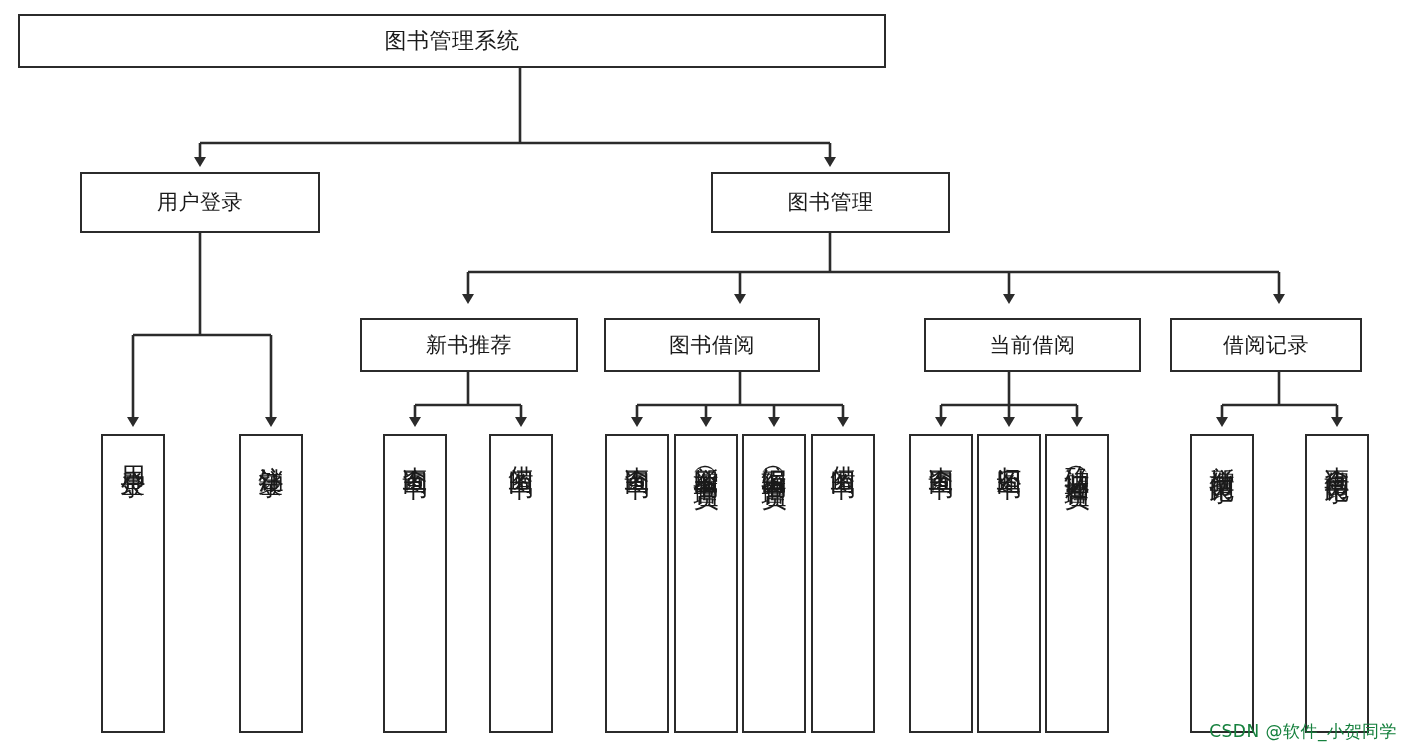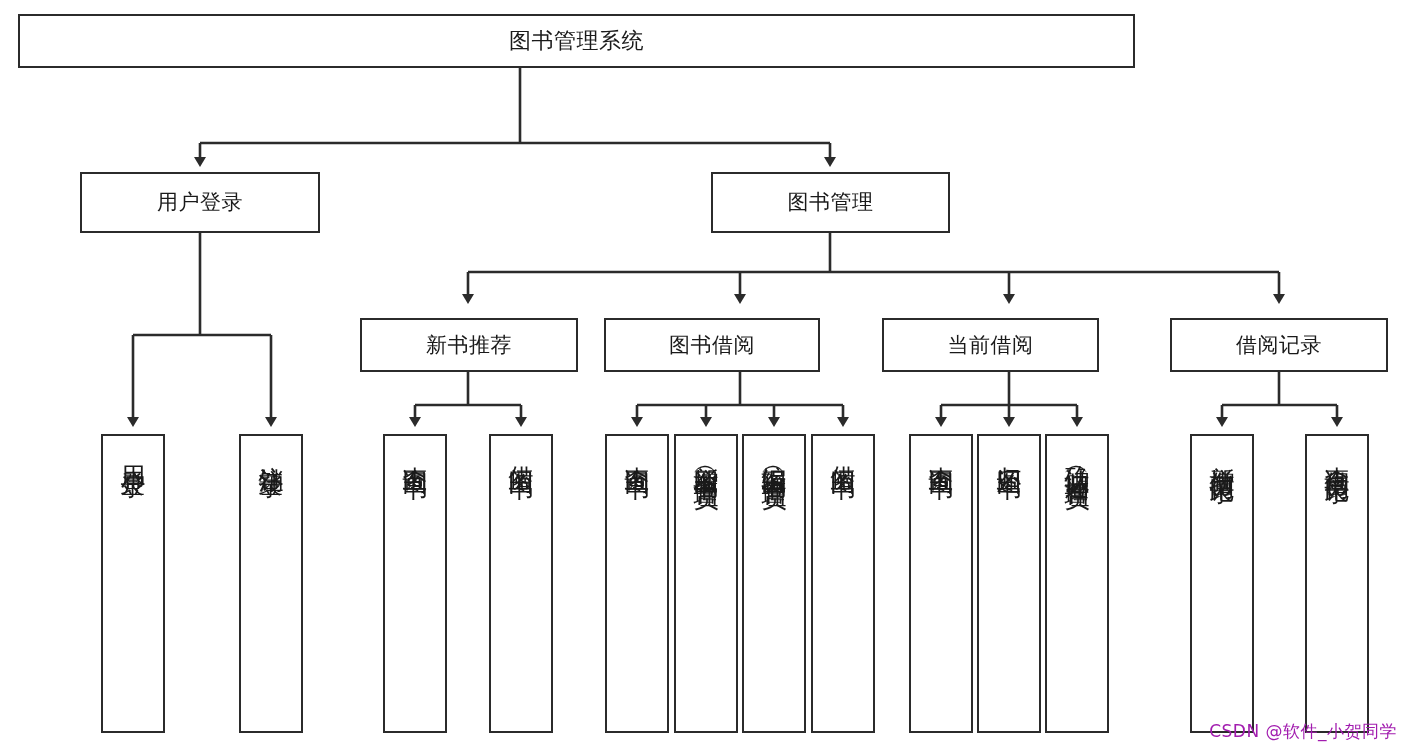--- a/index.html
+++ b/index.html
@@ -62,21 +62,21 @@
     line-height: 1.0;
     letter-spacing: 3px;
     white-space: nowrap;
     height: auto;
   }
   #watermark {
     position: absolute;
     right: 8px;
     bottom: 4px;
     font-size: 17px;
-    color: #a21caf;
+    color: #15803d;
     font-family: "DejaVu Sans", "Liberation Sans", sans-serif;
     white-space: nowrap;
     z-index: 6;
     letter-spacing: 0.5px;
   }
 </style>
 </head>
 <body>
 
 <div id="diagram-root">
@@ -124,45 +124,45 @@
       <path d="M 1009 405 L 1009 418" marker-end="url(#arrow)"></path>
       <path d="M 1077 405 L 1077 418" marker-end="url(#arrow)"></path>
 
       <path d="M 1279 372 L 1279 405"></path>
       <path d="M 1222 405 L 1337 405"></path>
       <path d="M 1222 405 L 1222 418" marker-end="url(#arrow)"></path>
       <path d="M 1337 405 L 1337 418" marker-end="url(#arrow)"></path>
     </g>
   </svg>
 
-  <div class="node h" id="node-root" style="left:18px; top:14px; width:1117px; height:54px;">
+  <div class="node h" id="node-root" style="left:18px; top:14px; width:868px; height:54px;">
     <span class="node-label">图书管理系统</span>
   </div>
 
   <div class="node h" style="left:80px; top:172px; width:240px; height:61px;">
     <span class="node-label">用户登录</span>
   </div>
 
   <div class="node h" style="left:360px; top:318px; width:218px; height:54px;">
     <span class="node-label">新书推荐</span>
   </div>
 
   <div class="node h" style="left:711px; top:172px; width:239px; height:61px;">
     <span class="node-label">图书管理</span>
   </div>
 
   <div class="node h" style="left:604px; top:318px; width:216px; height:54px;">
     <span class="node-label">图书借阅</span>
   </div>
 
-  <div class="node h" style="left:882px; top:318px; width:217px; height:54px;">
+  <div class="node h" style="left:924px; top:318px; width:217px; height:54px;">
     <span class="node-label">当前借阅</span>
   </div>
 
-  <div class="node h" style="left:1170px; top:318px; width:218px; height:54px;">
+  <div class="node h" style="left:1170px; top:318px; width:192px; height:54px;">
     <span class="node-label">借阅记录</span>
   </div>
 
   <div class="node v" style="left:101px; top:434px; width:64px; height:299px;">
     <span class="node-label">用户登录</span>
   </div>
 
   <div class="node v" style="left:239px; top:434px; width:64px; height:299px;">
     <span class="node-label">注销登录</span>
   </div>

